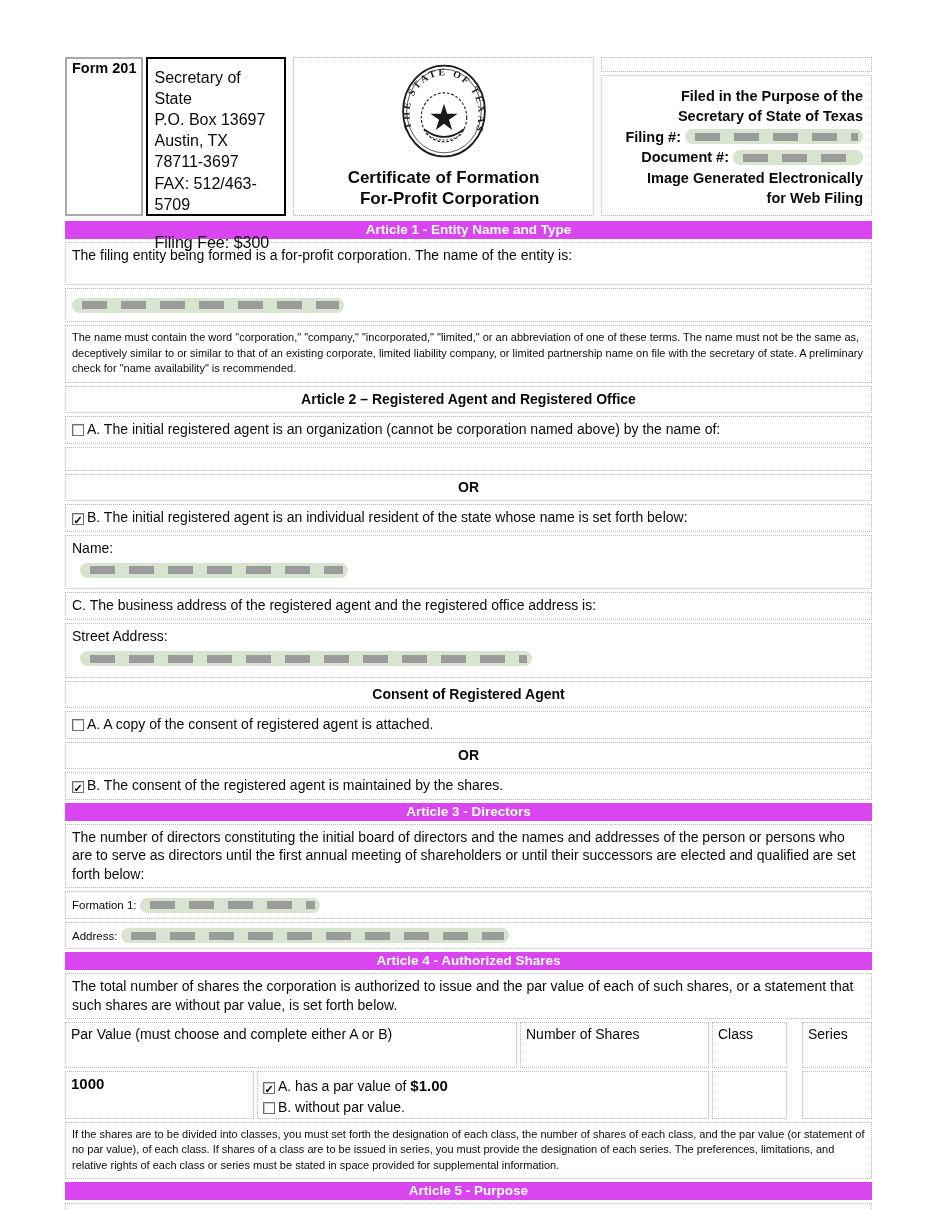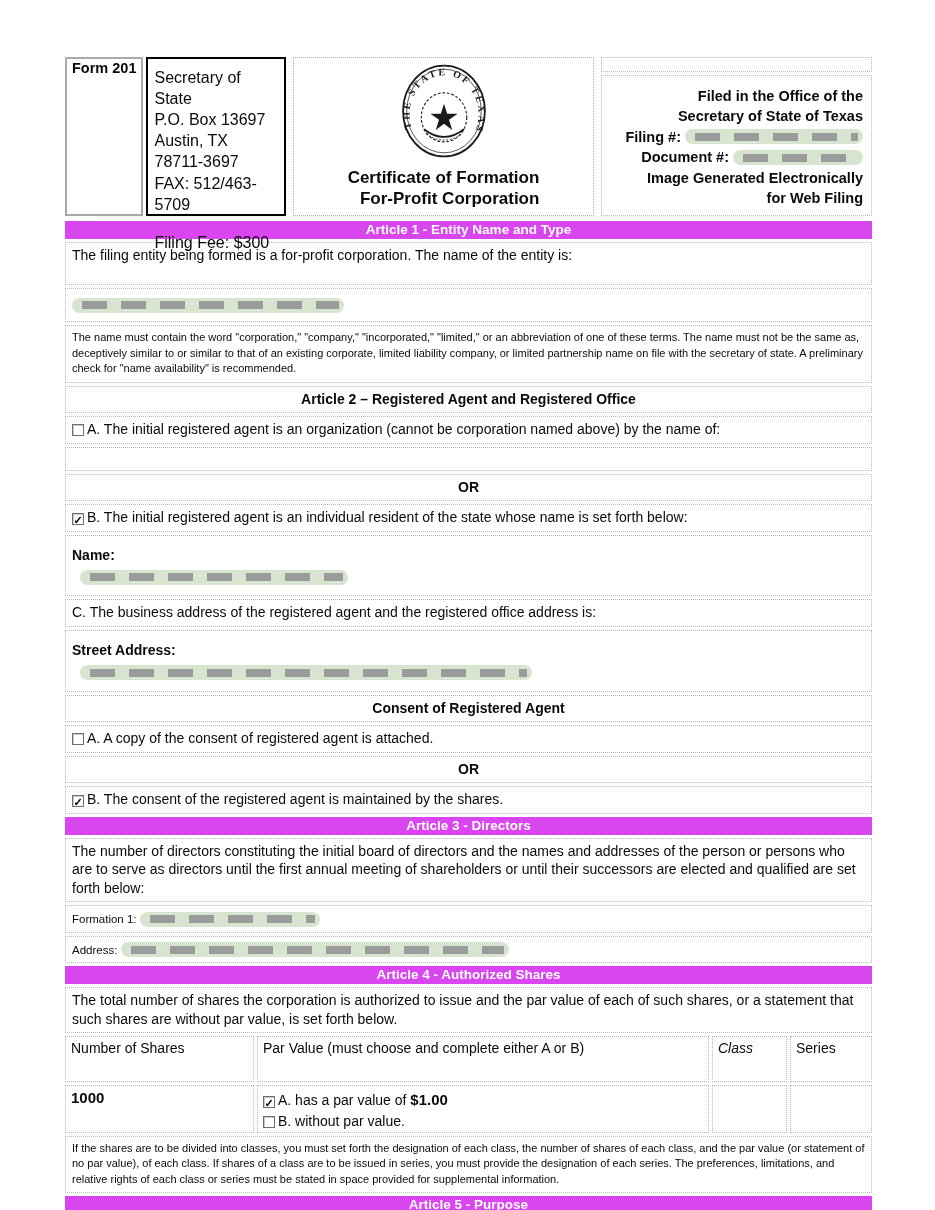--- a/index.html
+++ b/index.html
@@ -43,21 +43,21 @@
     border:1px dotted #b9b9b9; margin-bottom:3px;
     padding:3px 6px 4px; font-size:14px; line-height:1.32;
   }
   .bar {
     background:#d946ef; color:#fff; font-weight:bold; text-align:center;
     font-size:13.5px; padding:1px 0 2px; margin-bottom:3px;
   }
   .center-head { text-align:center; font-weight:bold; }
   .fine { font-size:11px; line-height:1.4; padding-top:4px; padding-bottom:5px; }
   .blob-line { padding:6px 6px 8px; }
-  .lbl { font-weight:bold;margin-top:7px; }
+  .lbl { font-weight:normal; }
   .small-lbl { font-size:11.5px; }
 
   
   .checkbox {
     display:inline-block; width:12px; height:12px;
     border:1px solid #6e6e6e; background:#fff;
     box-shadow: inset 1px 1px 0 #c9c9c9;
     vertical-align:-2px; margin-right:3px;
     text-align:center; line-height:12px; font-size:11px; font-weight:bold; color:#000;
   }
@@ -73,22 +73,22 @@
     background-repeat:no-repeat;
     background-size:calc(100% - 10px) 8px;
     background-position:5px center;
   }
 
   
   .tbl-row { display:flex; gap:3px; margin-bottom:3px; }
   .cell { border:1px dotted #b9b9b9; padding:3px 5px; font-size:14px; }
   .c-shares { width:189px; }
   .c-par   { width:452px; }
-  .c-class { width:75px;font-style:italic; }
-  .c-series{ flex:1; }
+  .c-class { width:75px; }
+  .c-series{ flex:1;margin-left:12px; }
   .th { height:46px; }
   .td { height:48px; }
   .shares-val { font-weight:bold; font-size:15px; }
   .par-line { line-height:1.45; }
   .par-amount { font-weight:bold; font-size:15px; }
 
   .seal-svg { display:block; }
 </style>
 </head>
 <body>
@@ -126,21 +126,21 @@
       </span>
       <div class="cert-title">
         <div>Certificate of Formation</div>
         <div>For-Profit Corporation</div>
       </div>
     </div>
 
     <div class="hdr-right">
       <div class="box-empty"></div>
       <div class="box-filed">
-        <div>Filed in the Office of the</div>
+        <div>Filed in the Purpose of the</div>
         <div>Secretary of State of Texas</div>
         <div class="filed-line">
           <span>Filing #:</span>
           <span class="redact" style="width:178px;"></span>
         </div>
         <div class="filed-line">
           <span>Document #:</span>
           <span class="redact" style="width:130px;"></span>
         </div>
         <div>Image Generated Electronically</div>
@@ -196,22 +196,22 @@
   </div>
   <div class="row">
     <span class="small-lbl">Address:</span>
     <span class="redact" style="width:388px;"></span>
   </div>
 
   <div class="bar">Article 4 - Authorized Shares</div>
   <div class="row">The total number of shares the corporation is authorized to issue and the par value of each of such shares, or a statement that such shares are without par value, is set forth below.</div>
 
   <div class="tbl-row">
+    <div class="cell th c-par">Par Value (must choose and complete either A or B)</div>
     <div class="cell th c-shares">Number of Shares</div>
-    <div class="cell th c-par">Par Value (must choose and complete either A or B)</div>
     <div class="cell th c-class">Class</div>
     <div class="cell th c-series">Series</div>
   </div>
   <div class="tbl-row">
     <div class="cell td c-shares shares-val">1000</div>
     <div class="cell td c-par">
       <div class="par-line">
         <span class="checkbox">✓</span><span>A. has a par value of</span>
         <span class="par-amount">$1.00</span>
       </div>

